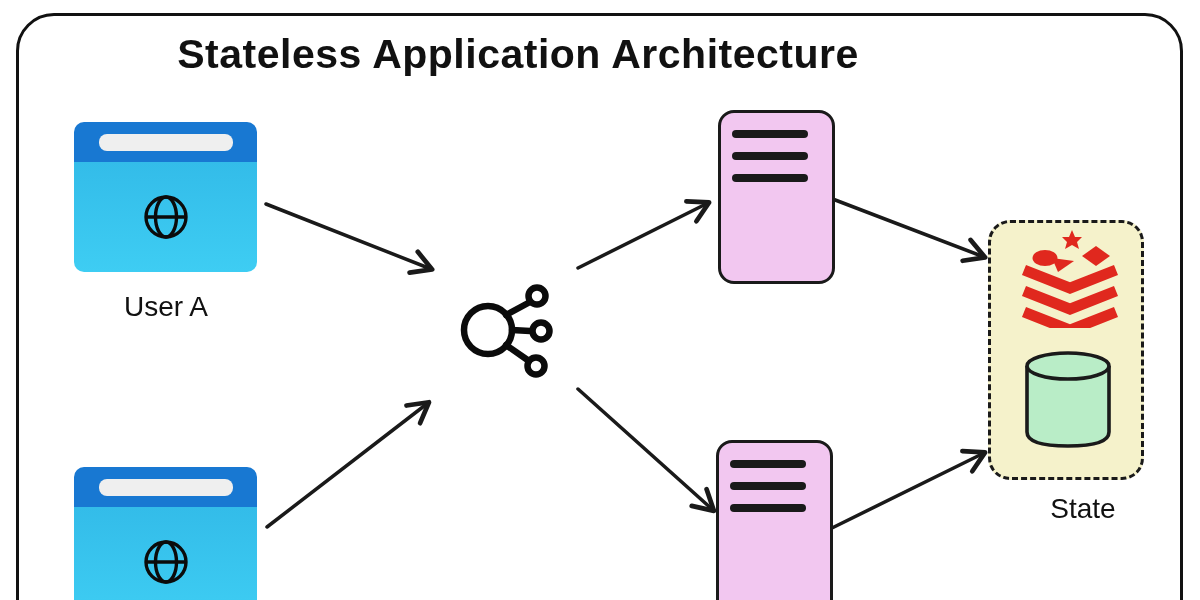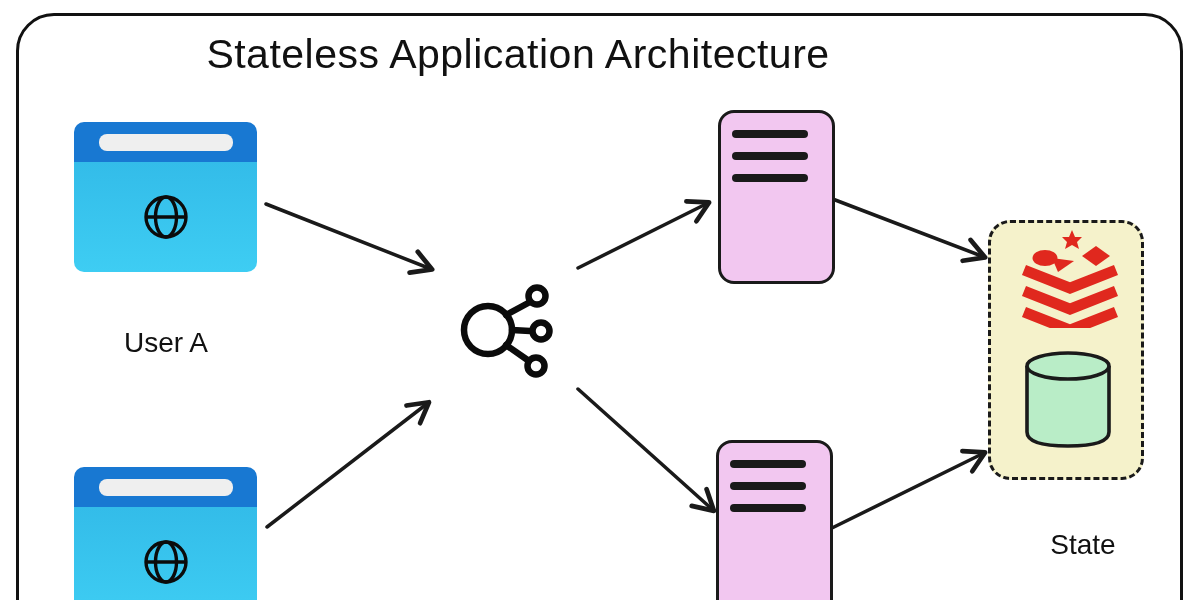--- a/index.html
+++ b/index.html
@@ -6,38 +6,38 @@
   .canvas{
     position:relative;width:1200px;height:600px;overflow:hidden;
     background:#ffffff;font-family:"Liberation Sans", sans-serif;color:#111;
   }
   .frame{
     position:absolute;left:16px;top:13px;width:1161px;height:660px;
     border:3px solid #111;border-radius:38px;
   }
   .title{
     position:absolute;left:0;top:31px;width:1036px;text-align:center;
-    font-size:41px;font-weight:400;letter-spacing:.5px;color:#111;
+    font-size:41px;font-weight:700;letter-spacing:.5px;color:#111;
   }
   
   .browser{
     position:absolute;width:183px;height:150px;border-radius:10px;overflow:hidden;
     display:flex;flex-direction:column;
   }
   .browser-top{
     height:40px;background:#1878d2;display:flex;align-items:center;justify-content:center;
     flex:0 0 40px;
   }
   .addressbar{width:134px;height:17px;border-radius:8px;background:#efefef;}
   .browser-body{
     flex:1;background:linear-gradient(180deg,#33bce9 0%,#3ecdf3 100%);
     display:flex;align-items:center;justify-content:center;
   }
   .node-label{
-    position:absolute;text-align:center;font-size:28px;color:#111;margin-top:36px;
+    position:absolute;text-align:center;font-size:28px;color:#111;
   }
   
   .server{
     position:absolute;width:100px;background:#f2c7f0;border:3.5px solid #1a1a1a;
     border-radius:16px;padding:17px 0 0 11px;box-sizing:content-box;
   }
   .server-bar{
     width:76px;height:8px;border-radius:4px;background:#1a1a1a;margin-bottom:14px;
   }
   

